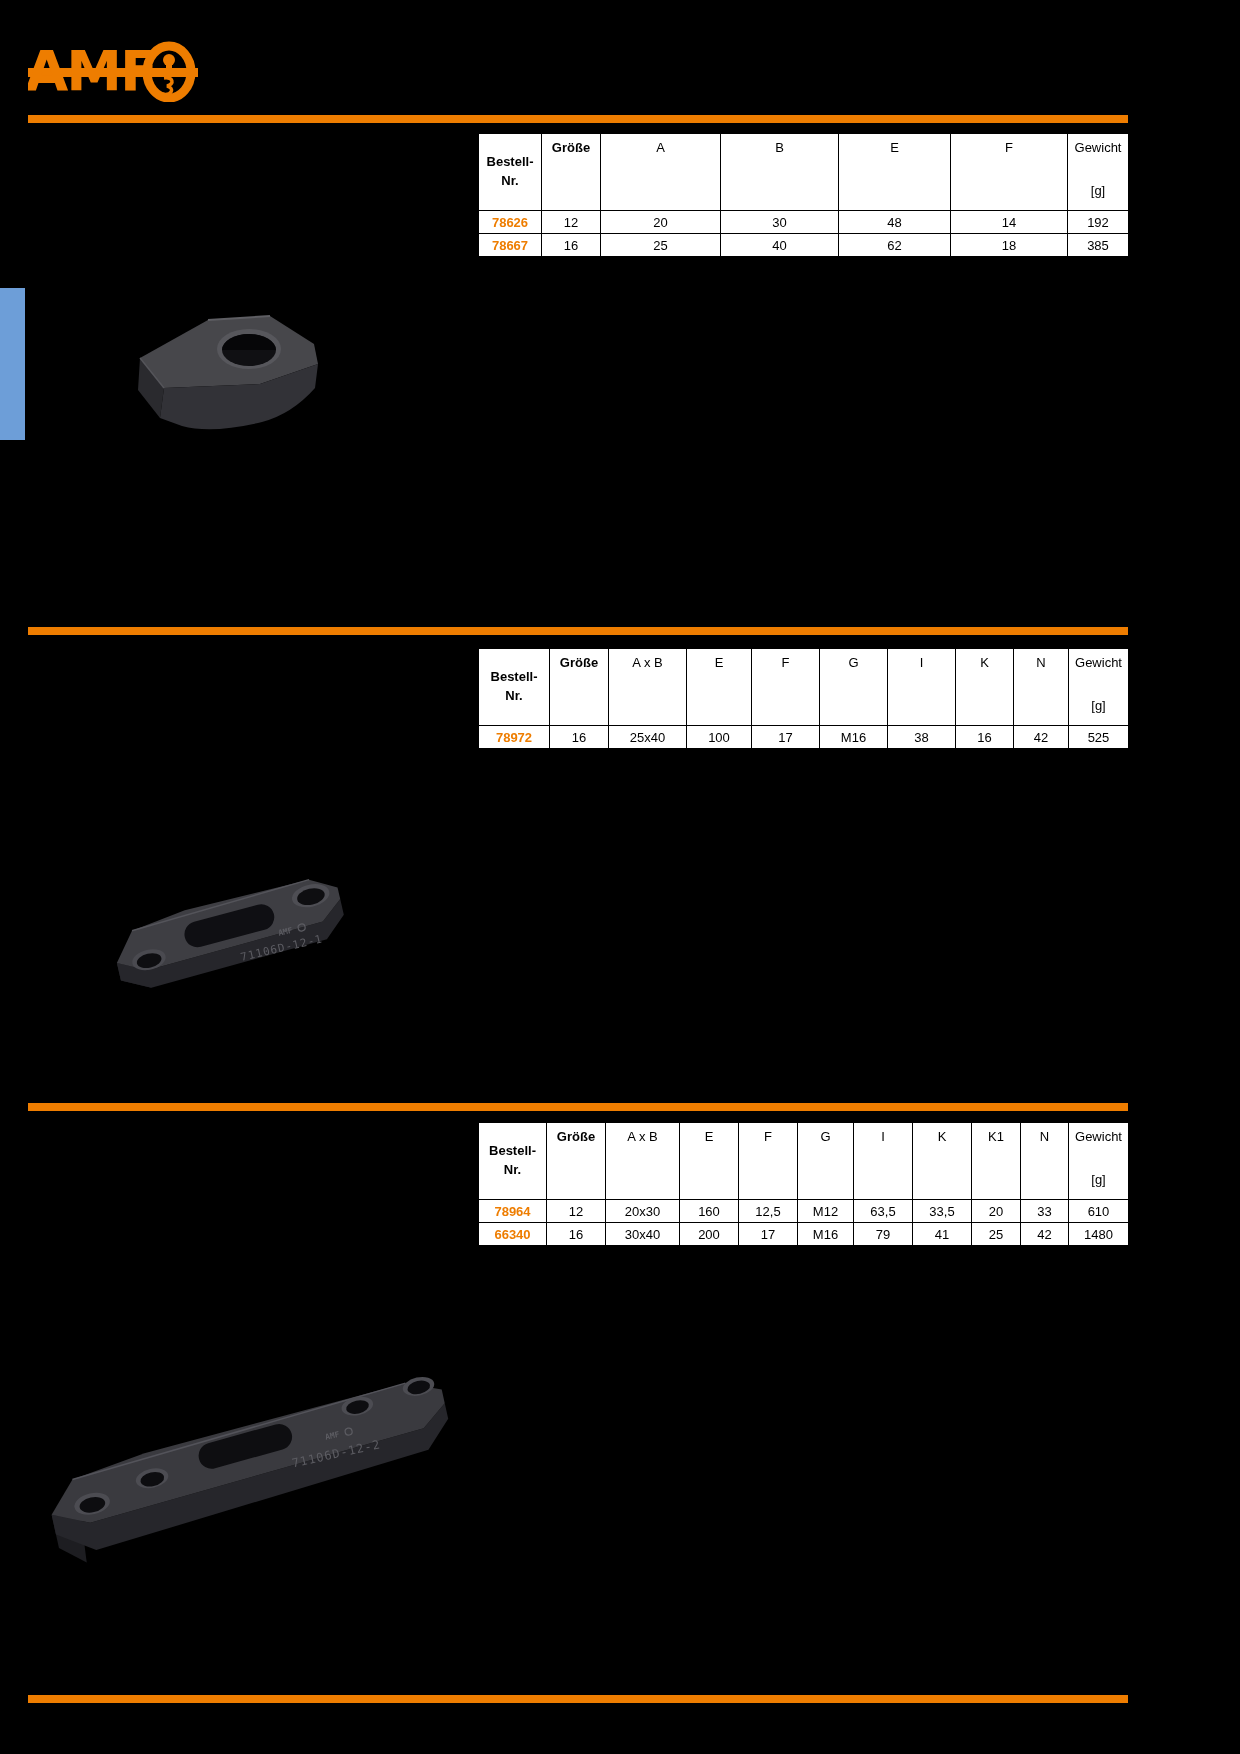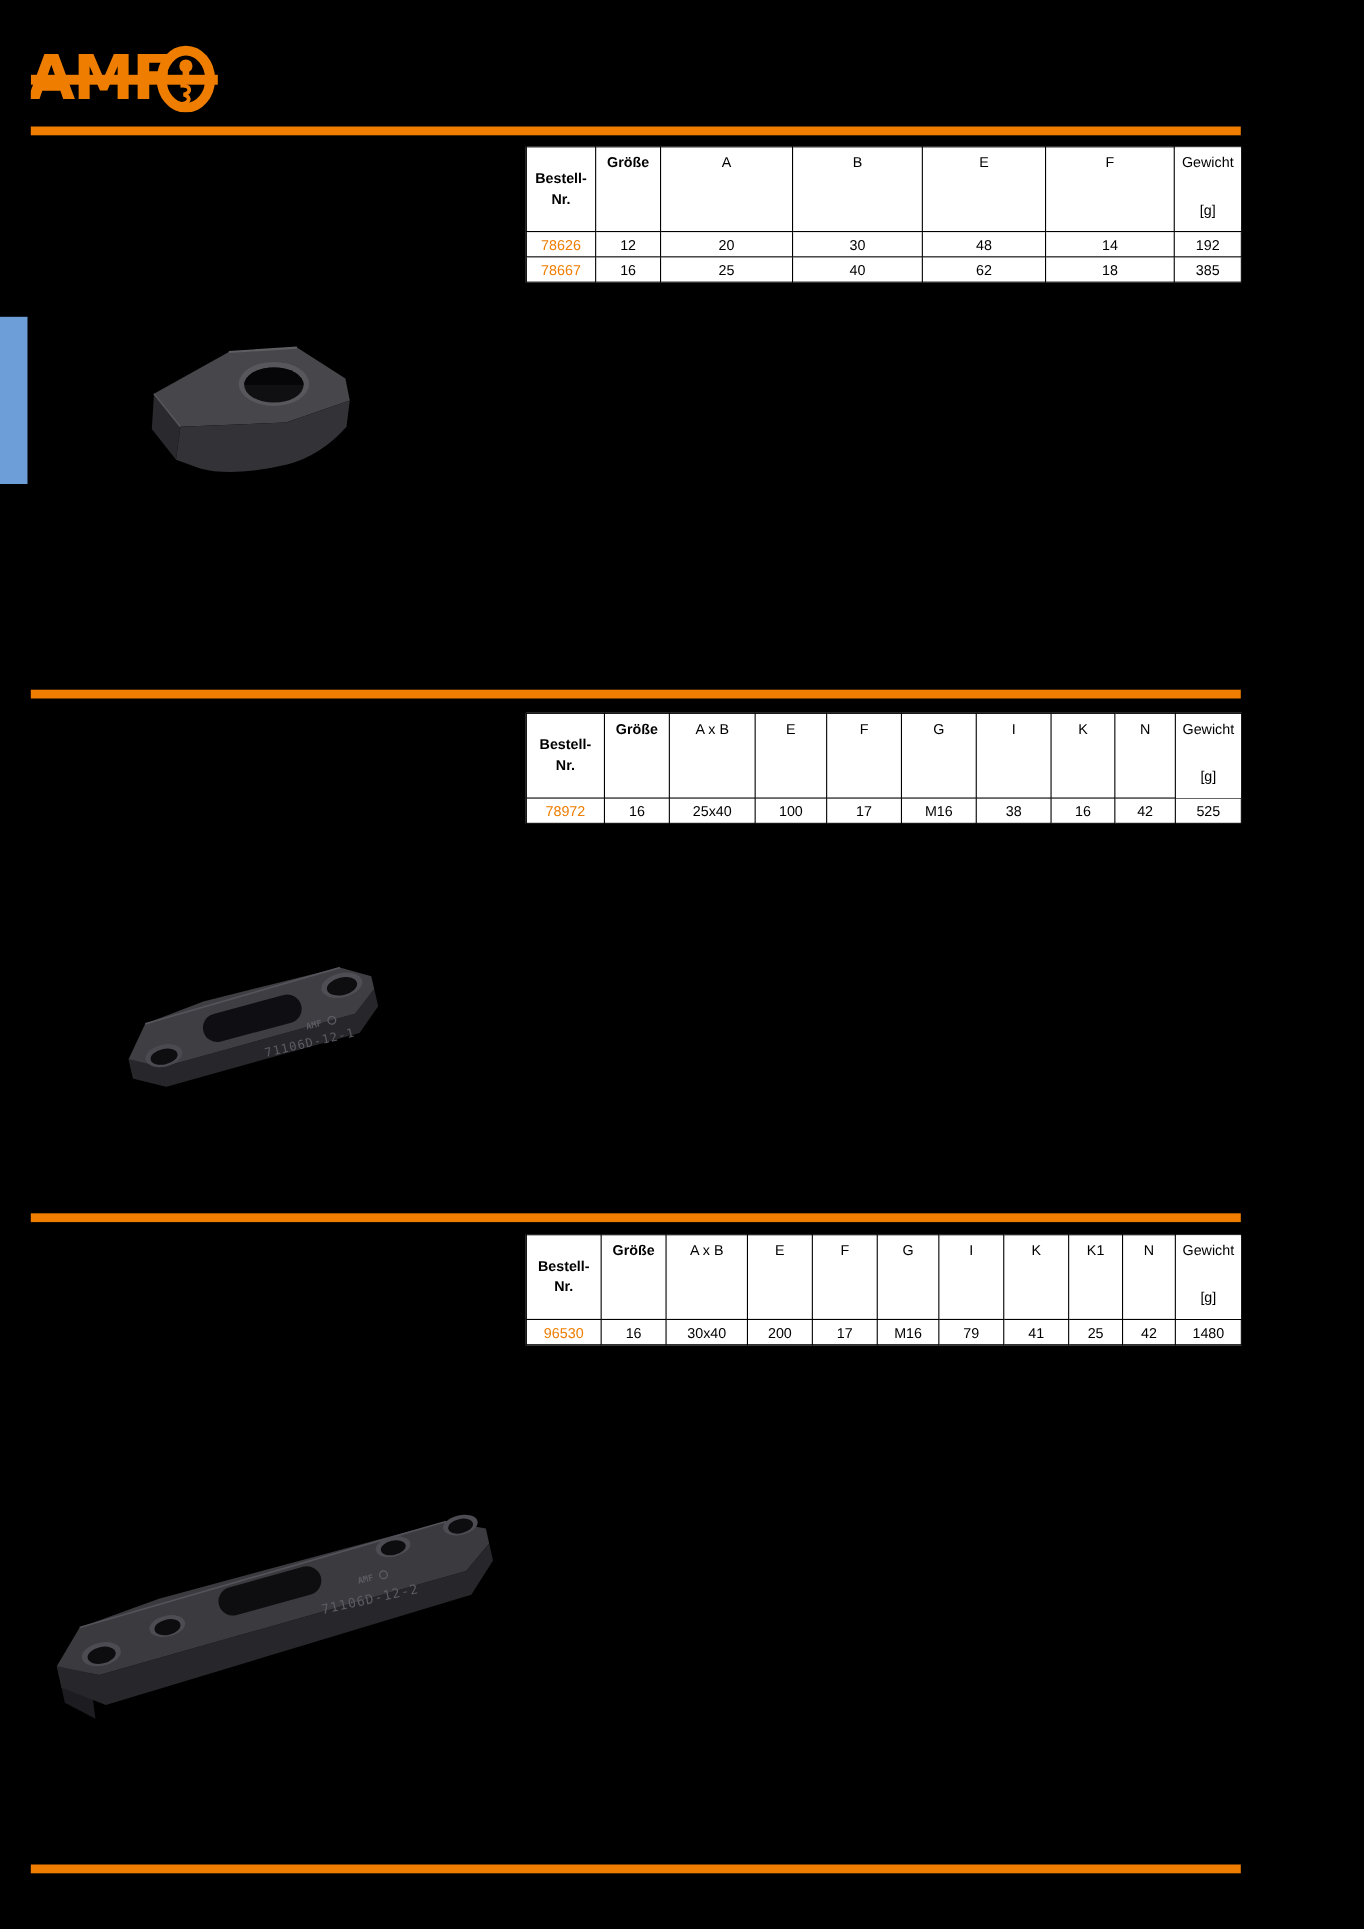--- a/index.html
+++ b/index.html
@@ -23,21 +23,21 @@
   table.t3{top:1122px;}
   .spec th,.spec td{border:1px solid #000;font-size:13px;color:#000;text-align:center;
                     padding:0;overflow:hidden;}
   .spec th{height:70px;vertical-align:top;padding-top:6px;font-weight:normal;background:#fff;}
   .spec th.hdr-order{vertical-align:middle;padding-top:0;font-weight:bold;
                      white-space:pre-line;line-height:1.45;margin-top:20px;}
   .spec th.hdr-size{font-weight:bold;}
   .spec th.hdr-weight{position:relative;}
   .spec .unit{position:absolute;left:0;right:0;bottom:12px;text-align:center;font-weight:normal;}
   .spec td{height:22px;}
-  .spec td.order{color:#ee7d00;font-weight:normal;}
+  .spec td.order{color:#ee7d00;font-weight:bold;}
   .spec td.size{font-weight:normal;}
 
   .product{position:absolute;}
   .p1{left:112px;top:300px;}
   .p2{left:95px;top:855px;}
   .p3{left:25px;top:1320px;}
 </style>
 </head>
 <body>
 
@@ -183,21 +183,34 @@
         <th>K1</th>
         <th>N</th>
         <th class="hdr-weight">
           <span>Gewicht</span>
           <span class="unit">[g]</span>
         </th>
       </tr>
     </thead>
     <tbody>
       <tr>
-        <td class="order">96530</td>
+        <td class="order">78964</td>
+        <td class="size">12</td>
+        <td>20x30</td>
+        <td>160</td>
+        <td>12,5</td>
+        <td>M12</td>
+        <td>63,5</td>
+        <td>33,5</td>
+        <td>20</td>
+        <td>33</td>
+        <td>610</td>
+      </tr>
+      <tr>
+        <td class="order">66340</td>
         <td class="size">16</td>
         <td>30x40</td>
         <td>200</td>
         <td>17</td>
         <td>M16</td>
         <td>79</td>
         <td>41</td>
         <td>25</td>
         <td>42</td>
         <td>1480</td>

